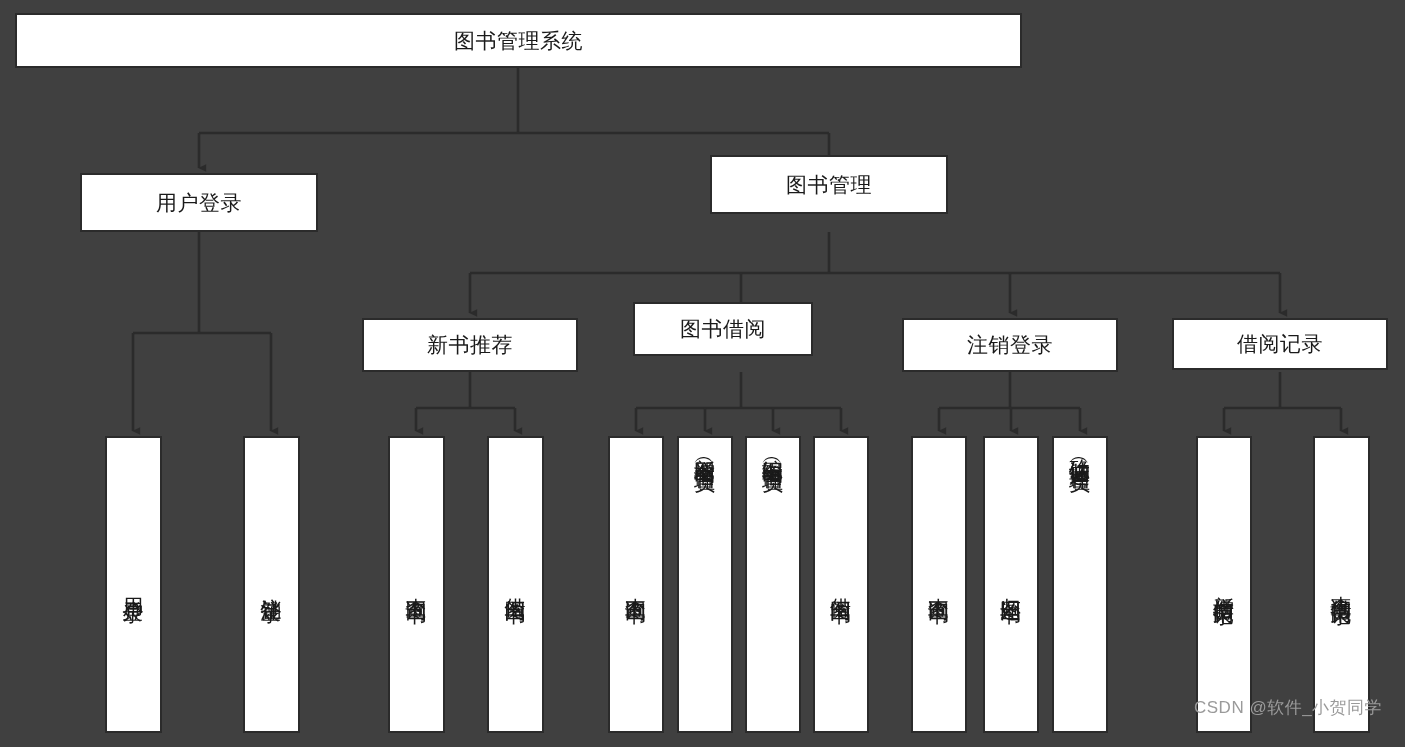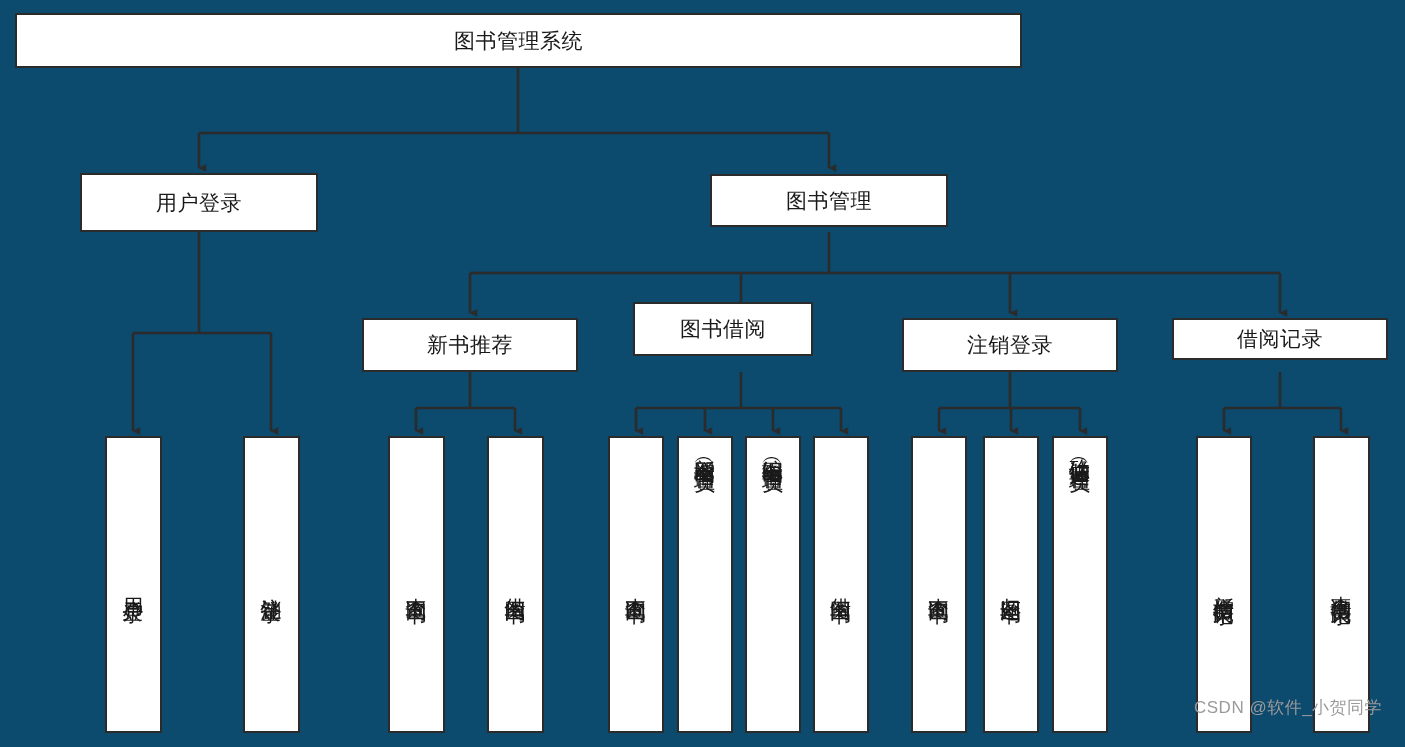--- a/index.html
+++ b/index.html
@@ -7,21 +7,21 @@
     padding: 0;
     background: #ffffff;
   }
   body {
     font-family: "Liberation Sans", "DejaVu Sans", sans-serif;
   }
   #canvas {
     position: relative;
     width: 1405px;
     height: 747px;
-    background: #0c4a6e;
+    background: #404040;
     overflow: hidden;
   }
   svg#diagram {
     position: absolute;
     left: 0;
     top: 0;
     width: 1405px;
     height: 747px;
   }
   .node-box {
@@ -126,34 +126,34 @@
     </g>
   </svg>
 
   <div class="node-box" style="left:15px; top:13px; width:1007px; height:55px;">
     <span class="node-label-h">图书管理系统</span>
   </div>
 
   <div class="node-box" style="left:80px; top:173px; width:238px; height:59px;">
     <span class="node-label-h">用户登录</span>
   </div>
-  <div class="node-box" style="left:710px; top:174px; width:238px; height:53px;">
+  <div class="node-box" style="left:710px; top:155px; width:238px; height:59px;">
     <span class="node-label-h">图书管理</span>
   </div>
 
   <div class="node-box" style="left:362px; top:318px; width:216px; height:54px;">
     <span class="node-label-h">新书推荐</span>
   </div>
   <div class="node-box" style="left:633px; top:302px; width:180px; height:54px;">
     <span class="node-label-h">图书借阅</span>
   </div>
   <div class="node-box" style="left:902px; top:318px; width:216px; height:54px;">
     <span class="node-label-h">注销登录</span>
   </div>
-  <div class="node-box" style="left:1172px; top:318px; width:216px; height:42px;">
+  <div class="node-box" style="left:1172px; top:318px; width:216px; height:52px;">
     <span class="node-label-h">借阅记录</span>
   </div>
 
   <div class="node-box node-leaf" style="left:105px; top:436px; width:57px; height:297px;">
     <span class="node-label-v">用户登录</span>
   </div>
   <div class="node-box node-leaf" style="left:243px; top:436px; width:57px; height:297px;">
     <span class="node-label-v">注销登录</span>
   </div>
 

